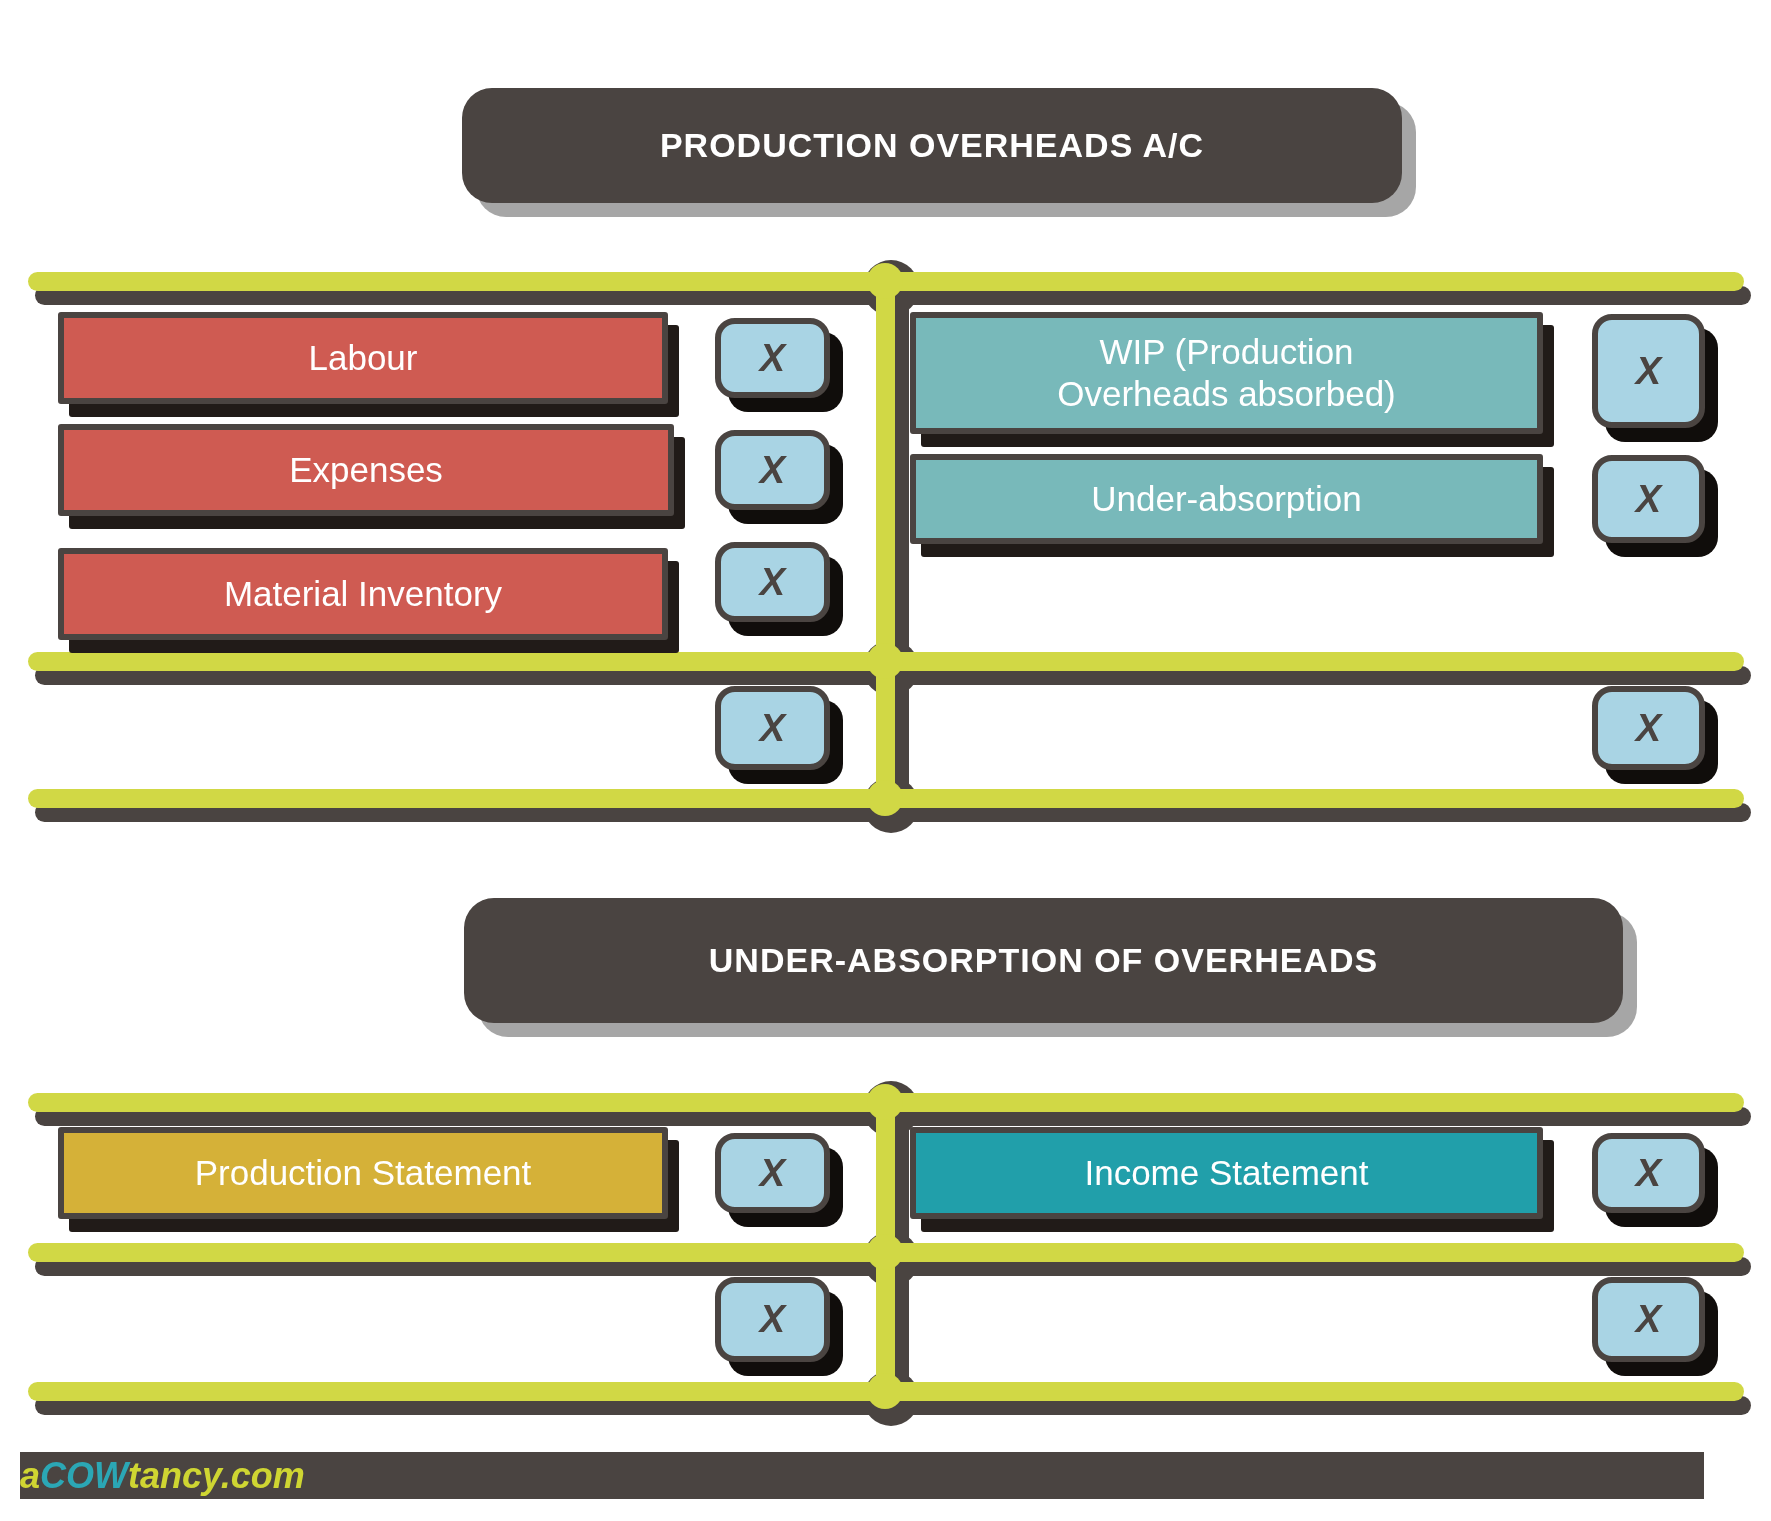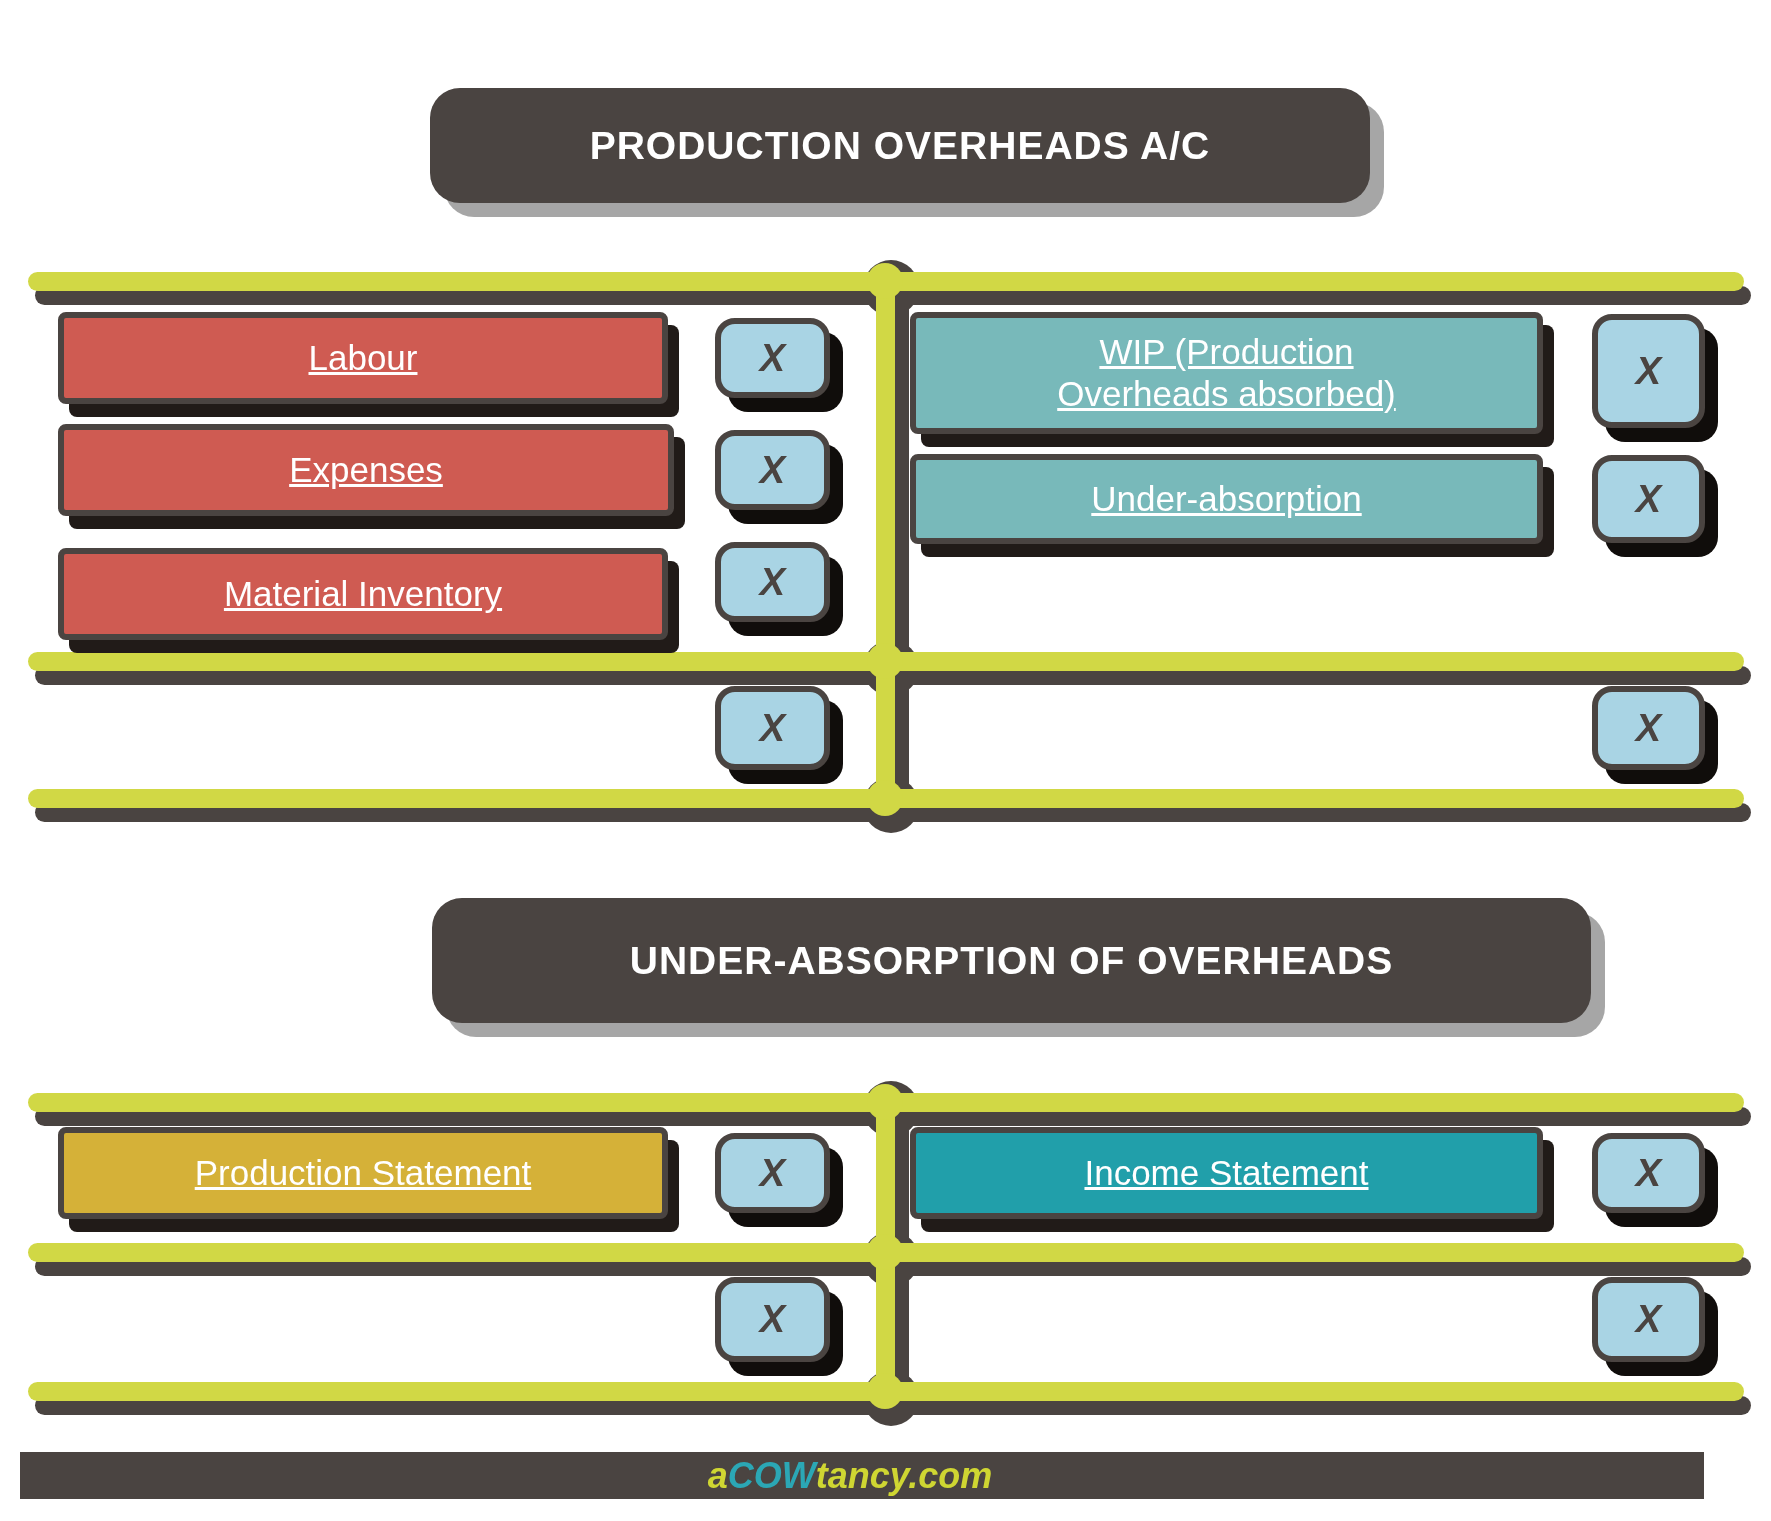--- a/index.html
+++ b/index.html
@@ -20,26 +20,27 @@
     background:#ffffff;
     font-family:"Liberation Sans", sans-serif;
     overflow:hidden;
   }
   .account-header{
     position:absolute;
     background:var(--dark);
     border-radius:30px;
     color:#ffffff;
     font-weight:bold;
-    font-size:39px;
+    font-size:34px;
     letter-spacing:1px;
     display:flex;align-items:center;justify-content:center;
     text-align:left;
     box-shadow:14px 14px 0 rgba(0,0,0,0.35);
     z-index:6;
+    margin-left:32px;
   }
   .hline{
     position:absolute;
     height:19px;
     background:var(--yellow);
     border-radius:11px;
     box-shadow:7px 14px 0 var(--dark);
     z-index:2;
   }
   .vline{
@@ -67,31 +68,30 @@
     position:absolute;
     width:36px;height:36px;
     border-radius:50%;
     background:var(--yellow);
     z-index:4;
   }
   .entry{
     position:absolute;
     box-sizing:border-box;
     border:6px solid var(--dark);
-    border-radius:8px;
+    border-radius:3px;
     display:flex;align-items:center;justify-content:center;
     color:#ffffff;
     font-size:35px;
     font-weight:400;
     text-align:center;
     white-space:pre-line;
     line-height:1.2;
     box-shadow:11px 13px 0 var(--entry-shadow);
     z-index:5;
-    text-decoration:underline;
   }
   .entry.red{background:var(--red);}
   .entry.teal{background:var(--teal);}
   .entry.teal-dark{background:var(--teal-dark);}
   .entry.gold{background:var(--gold);}
   .amount{
     position:absolute;
     box-sizing:border-box;
     border:6px solid var(--dark);
     border-radius:20px;
@@ -102,21 +102,21 @@
     font-weight:600;
     display:flex;align-items:center;justify-content:center;
     box-shadow:13px 14px 0 var(--amount-shadow);
     z-index:5;
   }
   .footer-bar{
     position:absolute;
     left:20px;top:1452px;
     width:1684px;height:47px;
     background:var(--dark);
-    display:flex;align-items:center;justify-content:center;
+    display:flex;align-items:center;justify-content:flex-start;
     box-sizing:border-box;
     padding-right:24px;
     z-index:6;
   }
   .logo{
     font-size:36px;
     font-style:italic;
     white-space:nowrap;
   }
   .logo .part-a{color:#cfd632;font-weight:600;}

